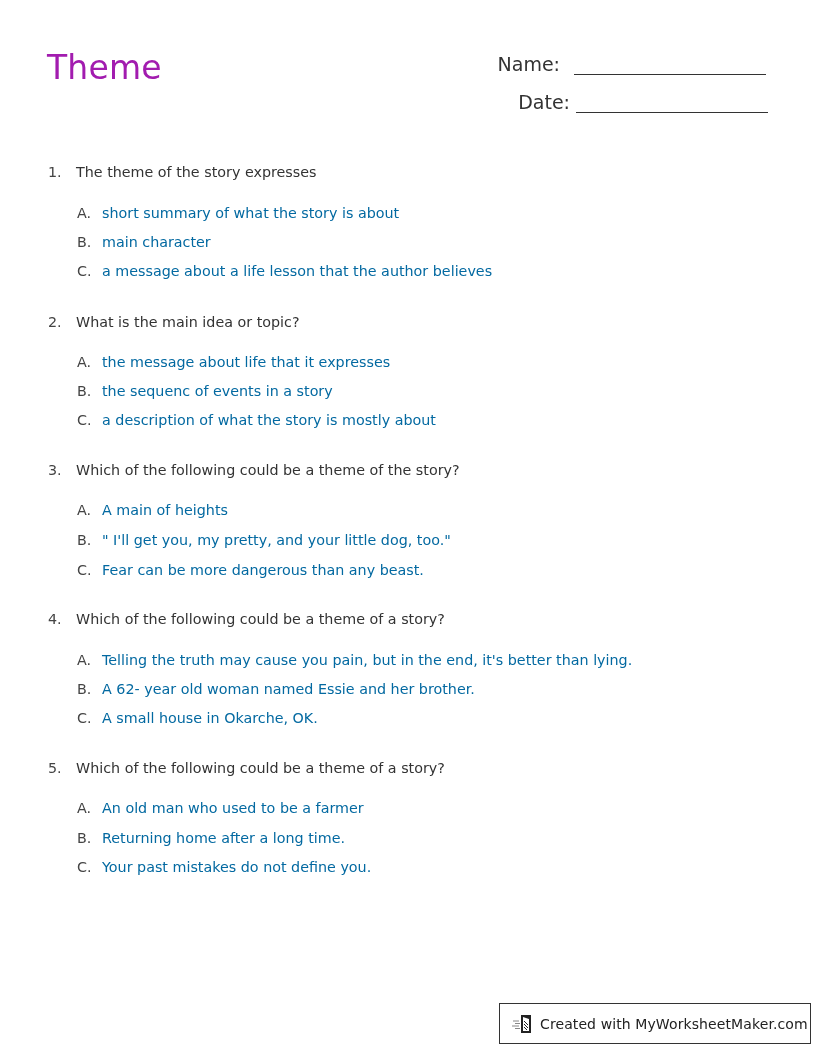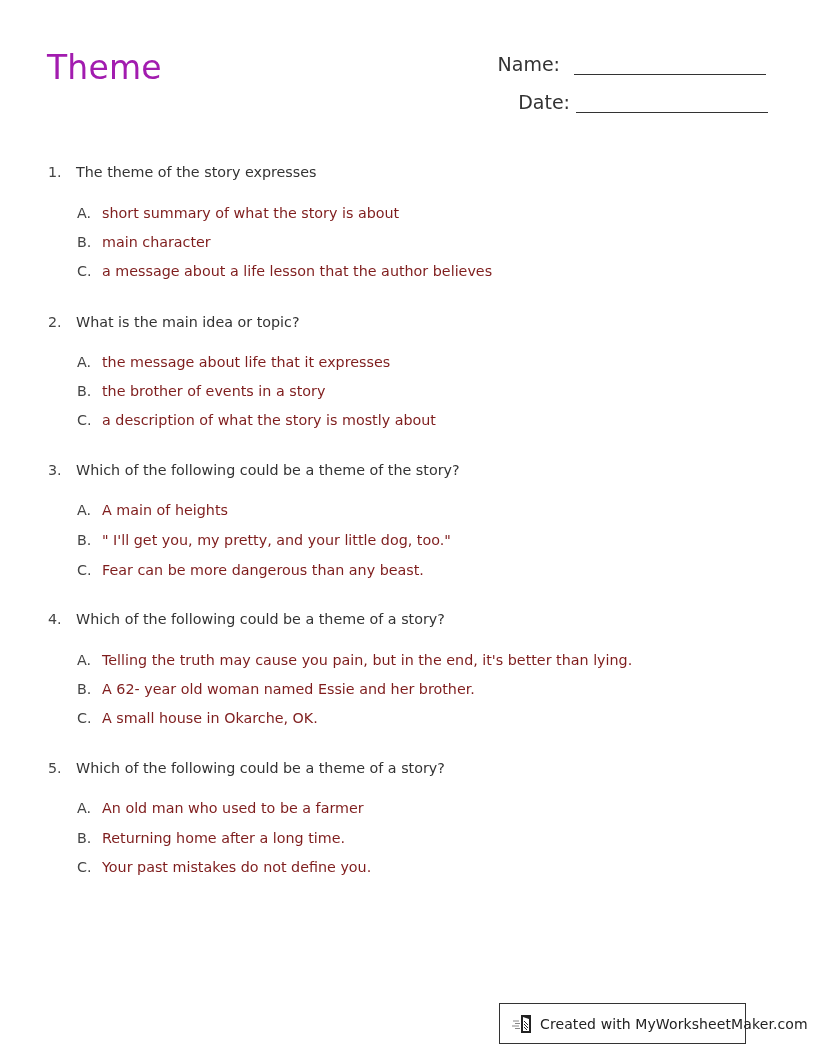--- a/index.html
+++ b/index.html
@@ -89,29 +89,29 @@
     .opt-letter {
       position: absolute;
       left: 77px;
       top: 0;
       color: #444444;
     }
     .opt-text {
       position: absolute;
       left: 102px;
       top: 0;
-      color: #7f1d1d;
+      color: #0369a1;
       white-space: nowrap;
     }
 
     .footer {
       position: absolute;
       left: 499px;
       top: 1003px;
-      width: 247px;
+      width: 312px;
       height: 41px;
       border: 1.4px solid #333333;
       box-sizing: border-box;
       display: flex;
       align-items: center;
       background: #ffffff;
     }
     .footer-icon {
       width: 22px;
       height: 24px;
@@ -167,21 +167,21 @@
     <div class="q-row">
       <span class="q-num">2.</span>
       <span class="q-text">What is the main idea or topic?</span>
     </div>
     <div class="opt" style="top:40px;">
       <span class="opt-letter">A.</span>
       <span class="opt-text">the message about life that it expresses</span>
     </div>
     <div class="opt" style="top:69px;">
       <span class="opt-letter">B.</span>
-      <span class="opt-text">the brother of events in a story</span>
+      <span class="opt-text">the sequenc of events in a story</span>
     </div>
     <div class="opt" style="top:98px;">
       <span class="opt-letter">C.</span>
       <span class="opt-text">a description of what the story is mostly about</span>
     </div>
   </div>
 
   <div class="question" style="top:459px;">
     <div class="q-row">
       <span class="q-num">3.</span>

